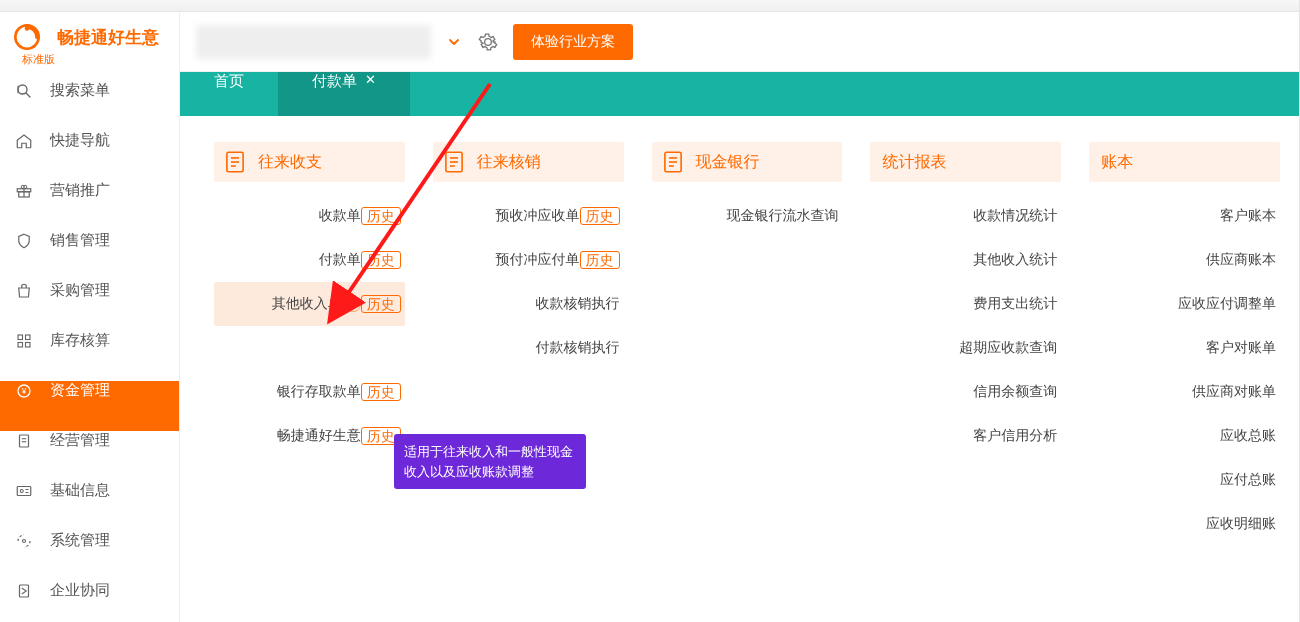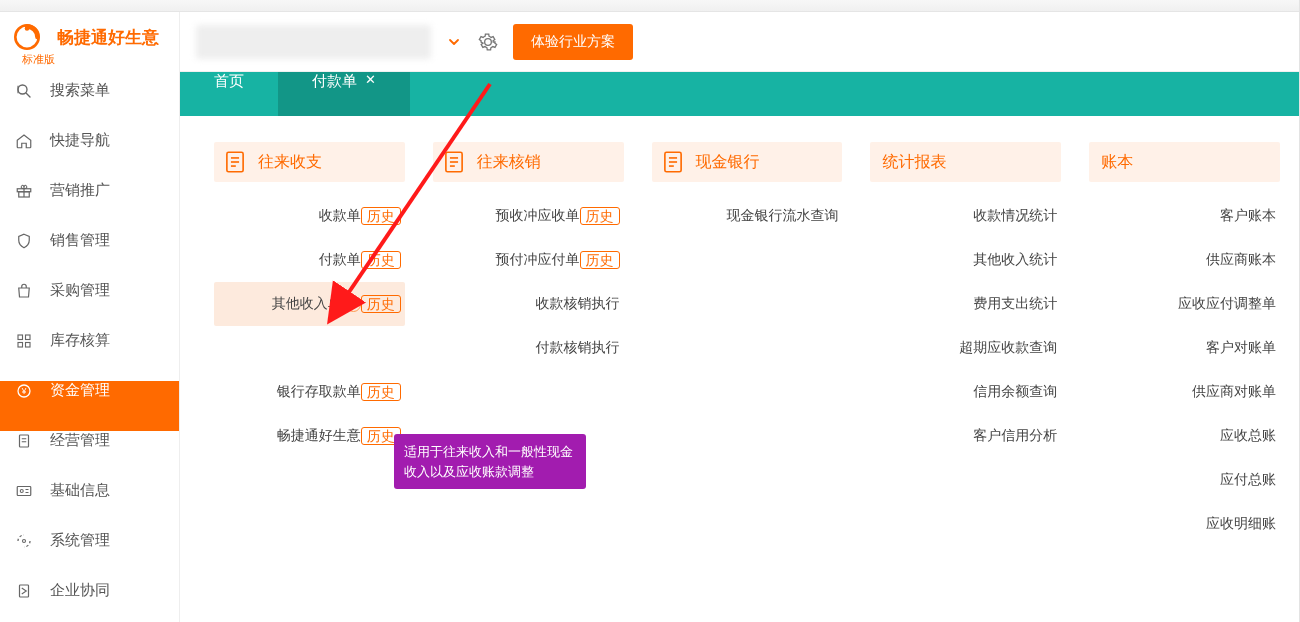--- a/index.html
+++ b/index.html
@@ -44,21 +44,21 @@
     .cat-head .cat-icon { width:26px; height:26px; color:#ff6a00; flex-shrink:0; }
     .cat-items { margin-top:12px; display:flex; flex-direction:column; }
     .cat-row { display:flex; align-items:center; justify-content:flex-end; height:44px; padding:4px 4px 4px 12px; cursor:pointer; color:#444; font-size:14px; border-radius:2px; }
     .cat-row.hover { background:#fdeadd; }
     .cat-row .row-label { display:flex; align-items:center; gap:4px; }
     .hist-tag { border:1px solid #ff6a00; color:#ff6a00; border-radius:3px; font-size:14px; padding:1px 5px; line-height:1; cursor:pointer; }
     .help-q { width:15px; height:15px; border:1.4px solid #ff9b52; border-radius:50%; color:#ff9b52; font-size:10px; display:flex; align-items:center; justify-content:center; }
     .cat-head.centered { justify-content:flex-start; padding:12px; }
 
     
-    .tooltip { position:absolute; left:214px; top:318px; background:#a21caf; color:#fff; padding:8px 10px; font-size:13px; border-radius:3px; width:192px; line-height:1.5; z-index:50; }
+    .tooltip { position:absolute; left:214px; top:318px; background:#6d28d9; color:#fff; padding:8px 10px; font-size:13px; border-radius:3px; width:192px; line-height:1.5; z-index:50; }
 
     
     .arrow-overlay { position:absolute; left:0; top:0; width:100%; height:100%; pointer-events:none; z-index:5; }
 
     
     body::after { content:""; position:absolute; right:0; top:0; width:1px; height:100%; background:#e3e3e3; }
 
     svg { display:block; }
   </style>
 </head>

